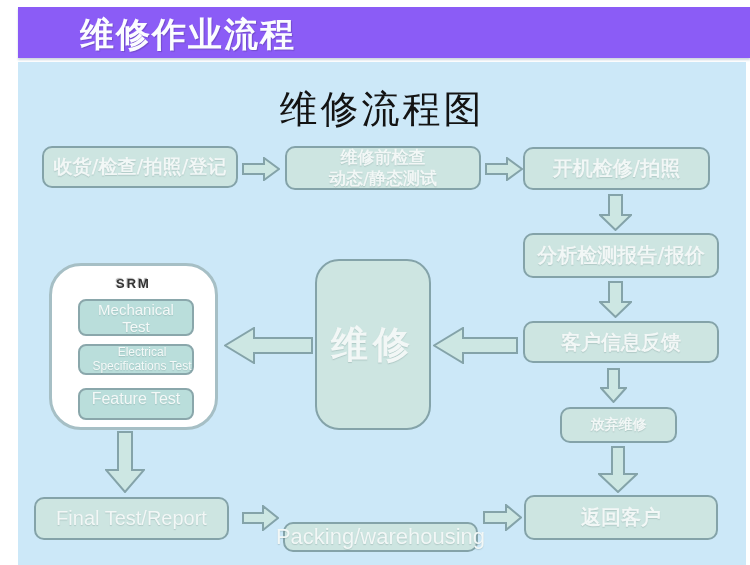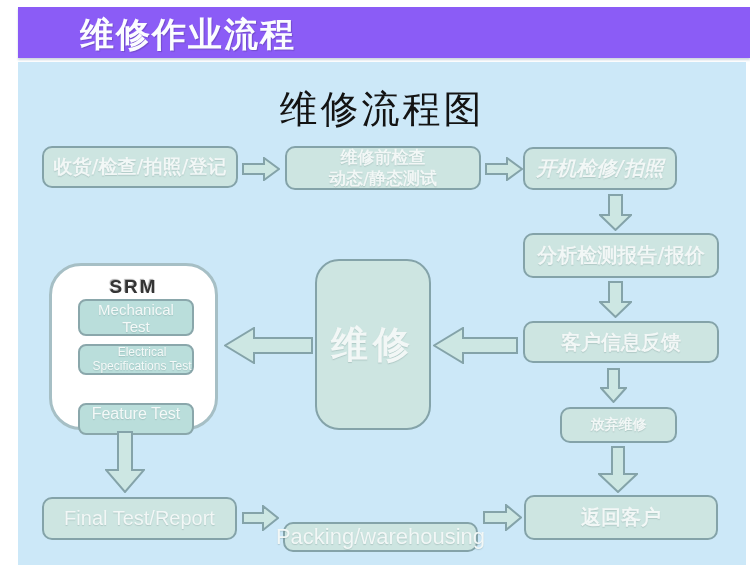--- a/index.html
+++ b/index.html
@@ -58,45 +58,45 @@
     justify-content: center;
     text-align: right;
     color: #f2f7f6;
     font-weight: 600;
     text-shadow: 0 1px 1px rgba(90,120,120,0.25);
     line-height: 1.25;
   }
   .box.en { font-family: "Liberation Sans", sans-serif; font-weight: 400; }
   #box-receive   { left: 42px;  top: 146px; width: 196px; height: 42px;  font-size: 19px; }
   #box-precheck  { left: 285px; top: 146px; width: 196px; height: 44px;  font-size: 17px; }
-  #box-poweron   { left: 523px; top: 147px; width: 154px; height: 43px;  font-size: 20px; font-style: italic; }
+  #box-poweron   { left: 523px; top: 147px; width: 187px; height: 43px;  font-size: 20px; }
   #box-report    { left: 523px; top: 233px; width: 196px; height: 45px;  font-size: 20px; }
   #box-feedback  { left: 523px; top: 321px; width: 196px; height: 42px;  font-size: 20px; }
   #box-abandon   { left: 560px; top: 407px; width: 117px; height: 36px;  font-size: 14px; }
   #box-return    { left: 524px; top: 495px; width: 194px; height: 45px;  font-size: 20px; }
   #box-repair    { left: 315px; top: 259px; width: 116px; height: 171px; font-size: 37px;
                    border-radius: 24px; letter-spacing: 5px; }
-  #box-final     { left: 42px;  top: 497px; width: 195px; height: 43px;  font-size: 20px; }
+  #box-final     { left: 34px;  top: 497px; width: 195px; height: 43px;  font-size: 20px; }
   #box-packing   { left: 283px; top: 495px; width: 195px; height: 30px;  font-size: 22px; margin-top: 27px; }
   
   #srm-group {
     position: absolute;
     left: 49px; top: 263px;
     width: 169px; height: 167px;
     background: #ffffff;
     border: 3px solid #a6bfc5;
     border-radius: 32px;
     box-sizing: border-box;
   }
   #srm-title {
     position: absolute;
     left: 0; top: 10px; width: 100%;
     text-align: center;
     font-family: "Liberation Sans", sans-serif;
-    font-size: 19px;
+    font-size: 13px;
     font-weight: 800;
     letter-spacing: 2px;
     color: #343434;
     text-shadow: 1px 1px 0 rgba(255,255,255,0.65), -1px -1px 1px rgba(0,0,0,0.35);
   }
   .srm-box {
     position: absolute;
     left: 26px;
     width: 116px;
     background: #badedb;
@@ -108,21 +108,21 @@
     align-items: center;
     justify-content: space-between;
     text-align: center;
     color: #f4f9f8;
     font-family: "Liberation Sans", sans-serif;
     line-height: 1.15;
     text-shadow: 0 1px 1px rgba(90,120,120,0.25);
   }
   #srm-mech    { top: 33px;  height: 37px; font-size: 15px; }
   #srm-elec    { top: 78px;  height: 31px; font-size: 12px; padding-left: 12px; }
-  #srm-feature { top: 122px; height: 32px; font-size: 16px; margin-top: 15px; }
+  #srm-feature { top: 122px; height: 32px; font-size: 16px; }
   
   .arrow { position: absolute; }
   .arrow svg { display: block; }
   .arrow polygon { fill: #cde7e3; stroke: #84a3a9; stroke-width: 2; }
 </style>
 </head>
 <body>
 
 <div id="stage">
 

